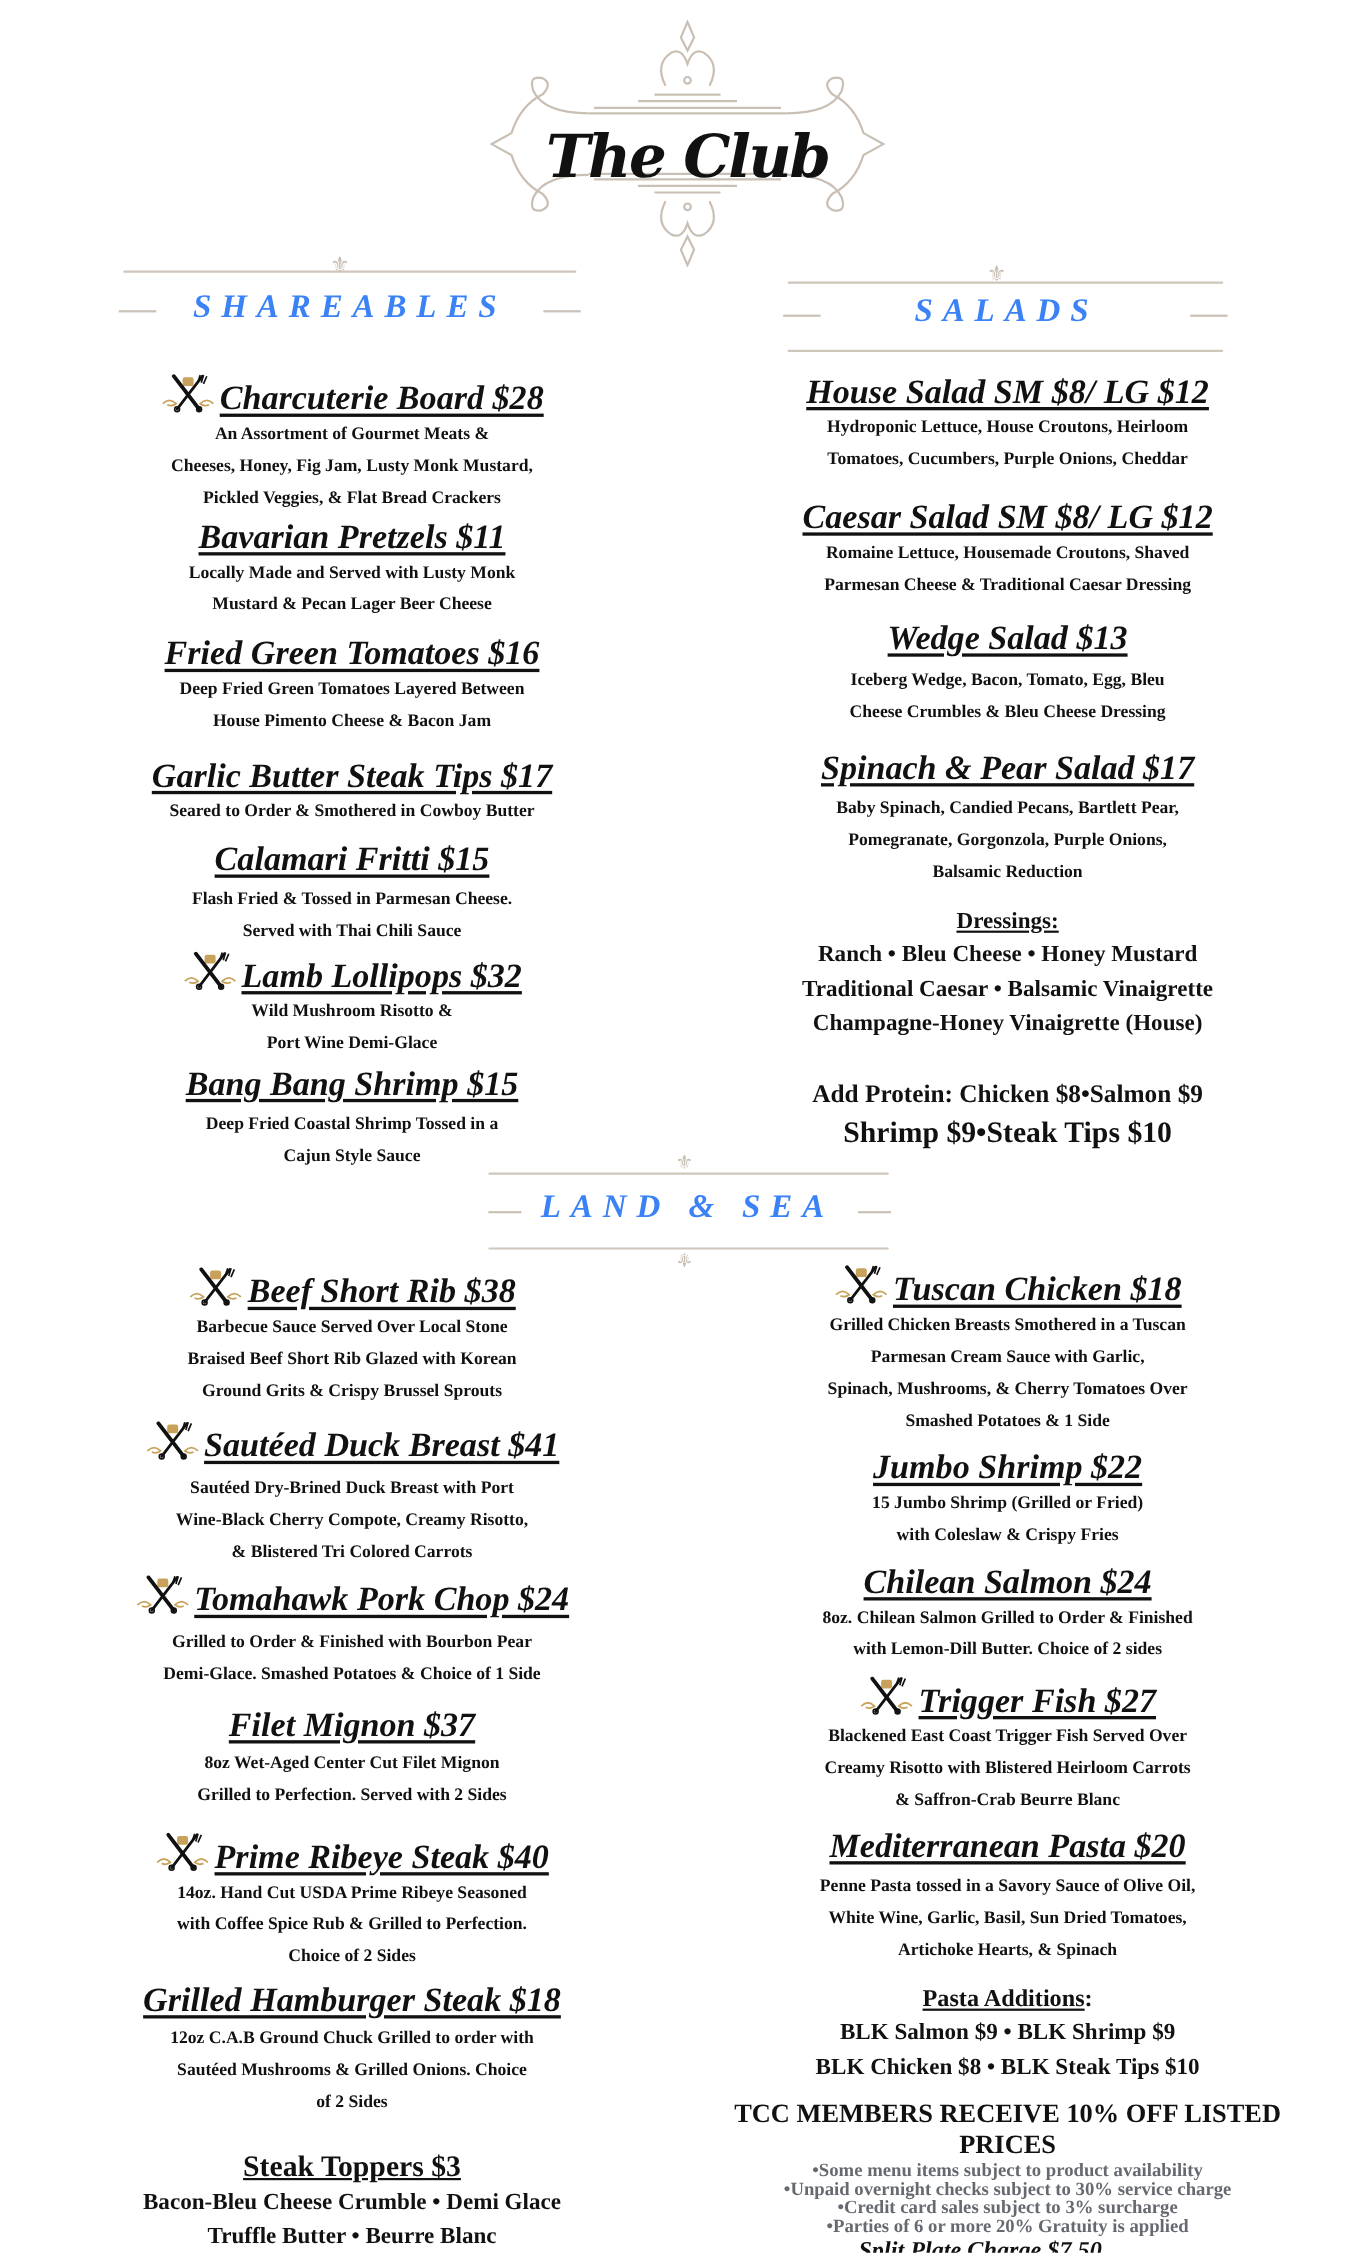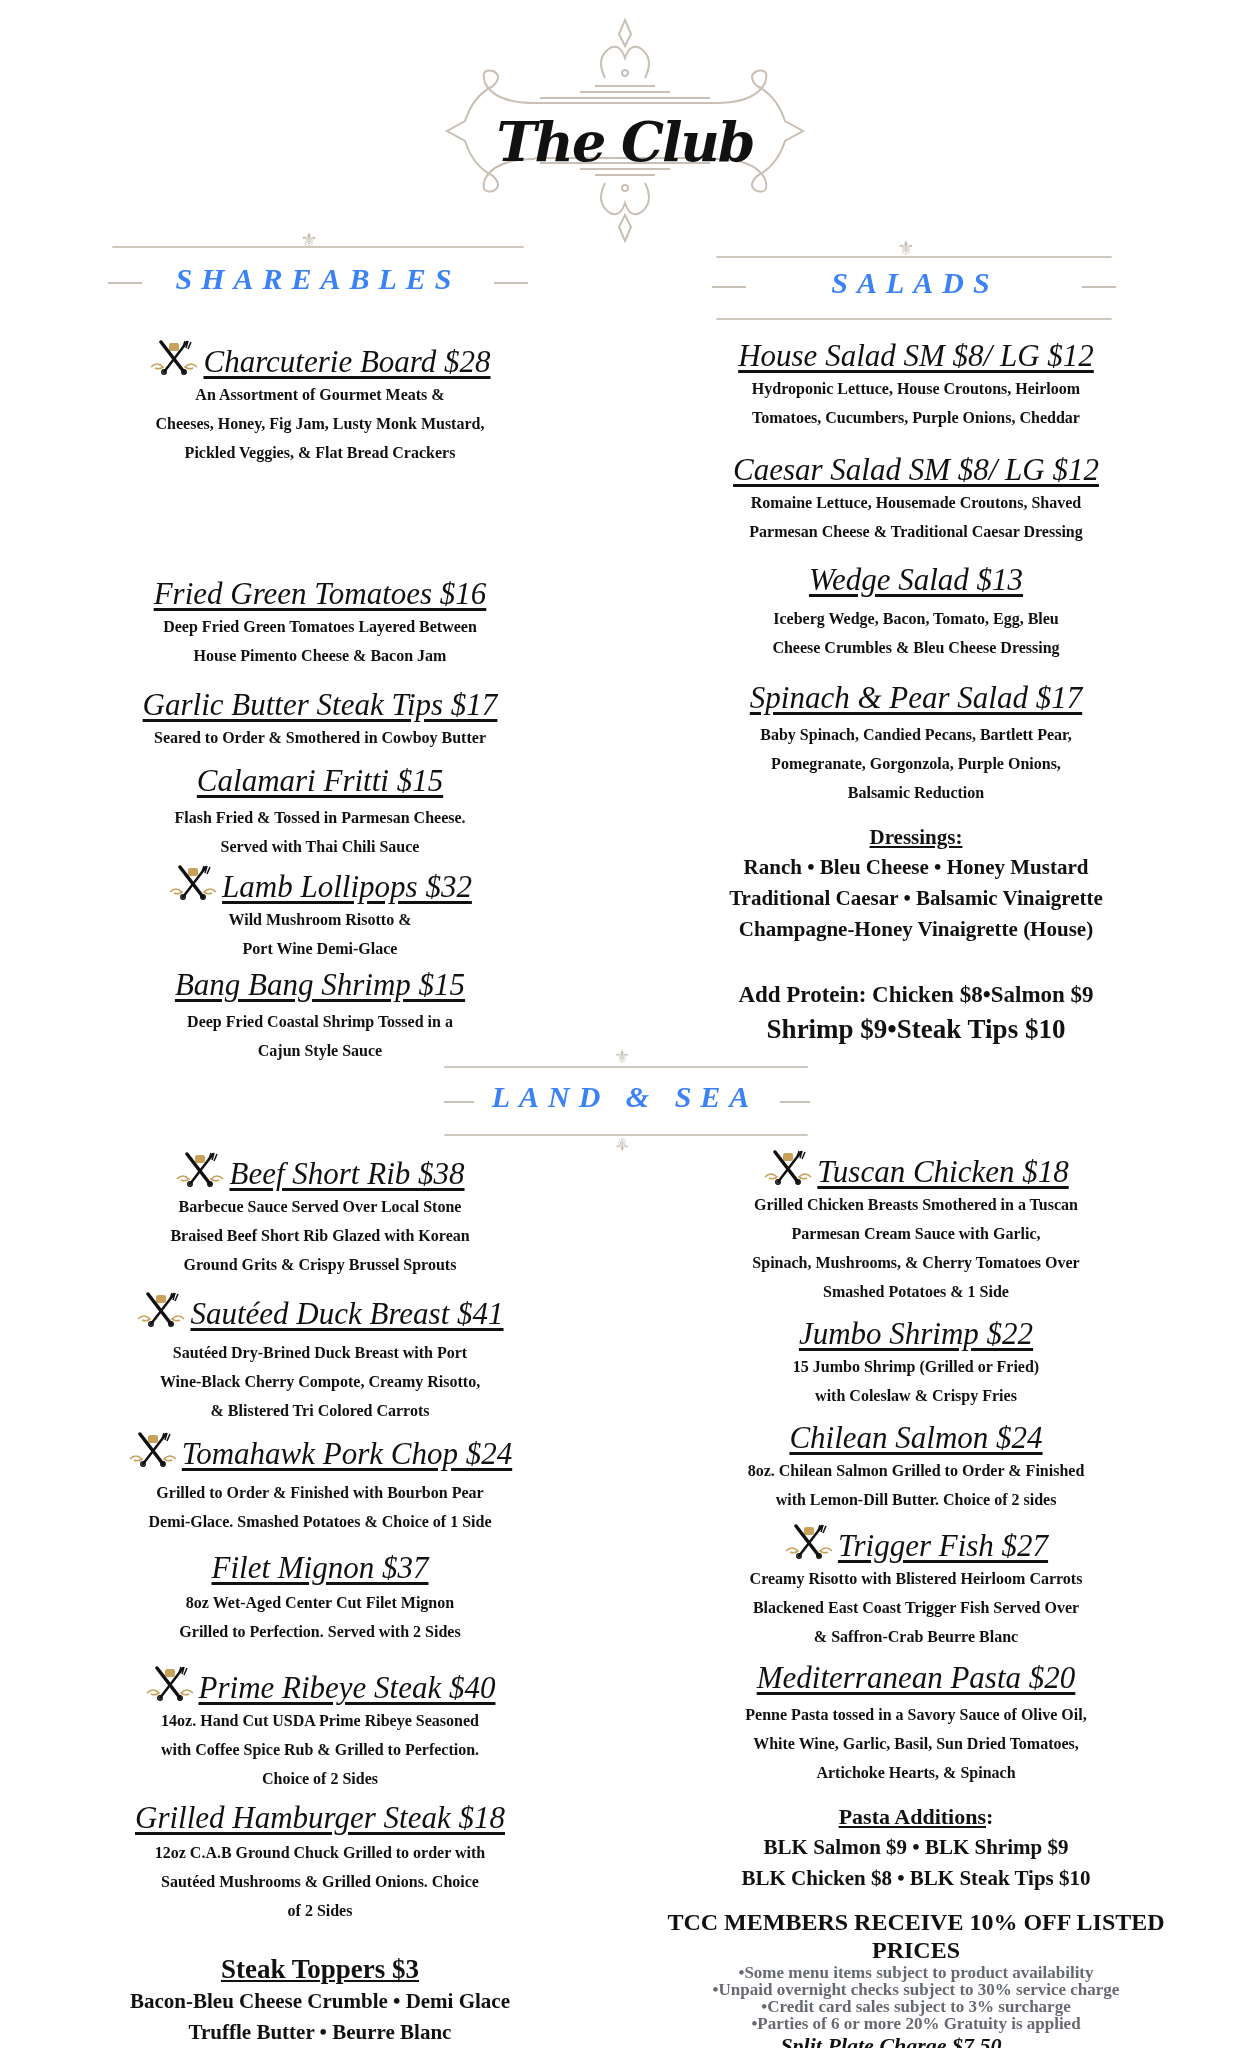--- a/index.html
+++ b/index.html
@@ -8,21 +8,21 @@
   .abs { position:absolute; }
   .col { position:absolute; text-align:center; }
   .title-frame { position:absolute; left:440px; top:18px; width:370px; height:225px; }
   .logo-text { position:absolute; left:0; right:0; top:92px; text-align:center;
                font-family:"DejaVu Serif", serif; font-style:italic; font-weight:bold;
                font-size:54px; letter-spacing:-2px; color:#111; }
   .section-head { position:absolute; text-align:center; font-family:"Liberation Serif", serif;
                   font-style:italic; font-weight:bold; font-size:30px; letter-spacing:9px; color:#3b82f6; }
   .dash { position:absolute; height:2px; background:#c9c0b6; }
   .rule { position:absolute; height:2px; background:#cfc6bc; border-radius:2px; }
-  .item-name { font-family:"Liberation Serif", serif; font-style:italic; font-weight:normal;
+  .item-name { font-family:"Liberation Serif", serif; font-style:italic; font-weight:bold;
                font-size:31px; text-decoration:underline; text-decoration-thickness:3px;
                text-underline-offset:4px; line-height:36px; white-space:nowrap; }
   .item-desc { font-family:"Liberation Serif", serif; font-weight:bold; font-size:16px; line-height:29px; }
   .italic-list { font-family:"Liberation Serif", serif; font-weight:bold; font-size:21px; line-height:31px; }
   .subhead { font-family:"Liberation Serif", serif; font-weight:bold; font-size:21px; text-decoration:underline; line-height:30px; }
   .chef { display:inline-block; width:50px; height:36px; vertical-align:-4px; margin-right:4px; }
   .block { position:absolute; left:0; right:0; }
   .note-gray { font-family:"Liberation Serif", serif; font-weight:bold; font-size:17px; color:#666a70; line-height:17px; }
   .members { font-family:"Liberation Serif", serif; font-weight:bold; font-size:24px; line-height:28px; color:#111; }
 </style>
@@ -79,20 +79,25 @@
 
 <div class="col" style="left:60px; width:520px; top:340px; height:720px;">
   <div class="block" style="top:0px;">
     <div class="item-name"><svg class="chef">
           <use href="#chef-sym"></use>
         </svg><span>Charcuterie Board $28</span></div>
     <div class="item-desc">An Assortment of Gourmet Meats &amp;</div>
     <div class="item-desc">Cheeses, Honey, Fig Jam, Lusty Monk Mustard,</div>
     <div class="item-desc">Pickled Veggies, &amp; Flat Bread Crackers</div>
   </div>
+  <div class="block" style="top:130px;">
+    <div class="item-name">Bavarian Pretzels $11</div>
+    <div class="item-desc">Locally Made and Served with Lusty Monk</div>
+    <div class="item-desc">Mustard &amp; Pecan Lager Beer Cheese</div>
+  </div>
   <div class="block" style="top:236px;">
     <div class="item-name">Fried Green Tomatoes $16</div>
     <div class="item-desc">Deep Fried Green Tomatoes Layered Between</div>
     <div class="item-desc">House Pimento Cheese &amp; Bacon Jam</div>
   </div>
   <div class="block" style="top:347px;">
     <div class="item-name">Garlic Butter Steak Tips $17</div>
     <div class="item-desc">Seared to Order &amp; Smothered in Cowboy Butter</div>
   </div>
   <div class="block" style="top:423px;">
@@ -223,22 +228,22 @@
   </div>
   <div class="block" style="top:270px;">
     <div class="item-name">Chilean Salmon $24</div>
     <div class="item-desc">8oz. Chilean Salmon Grilled to Order &amp; Finished</div>
     <div class="item-desc">with Lemon-Dill Butter. Choice of  2 sides</div>
   </div>
   <div class="block" style="top:374px;">
     <div class="item-name"><svg class="chef">
           <use href="#chef-sym"></use>
         </svg><span>Trigger Fish $27</span></div>
+    <div class="item-desc">Blackened East Coast Trigger Fish Served Over</div>
     <div class="item-desc">Creamy Risotto with Blistered Heirloom Carrots</div>
-    <div class="item-desc">Blackened East Coast Trigger Fish Served Over</div>
     <div class="item-desc">&amp; Saffron-Crab Beurre Blanc</div>
   </div>
   <div class="block" style="top:510px;">
     <div class="item-name">Mediterranean Pasta $20</div>
     <div class="item-desc" style="margin-top:4px">Penne Pasta tossed in a Savory Sauce of Olive Oil,</div>
     <div class="item-desc">White Wine, Garlic, Basil, Sun Dried Tomatoes,</div>
     <div class="item-desc">Artichoke Hearts, &amp; Spinach</div>
   </div>
   <div class="block" style="top:652px;">
     <div style="font-family:'Liberation Serif',serif;font-weight:bold;font-size:22px;line-height:30px"><span style="text-decoration:underline">Pasta Additions</span><span>:</span></div>

